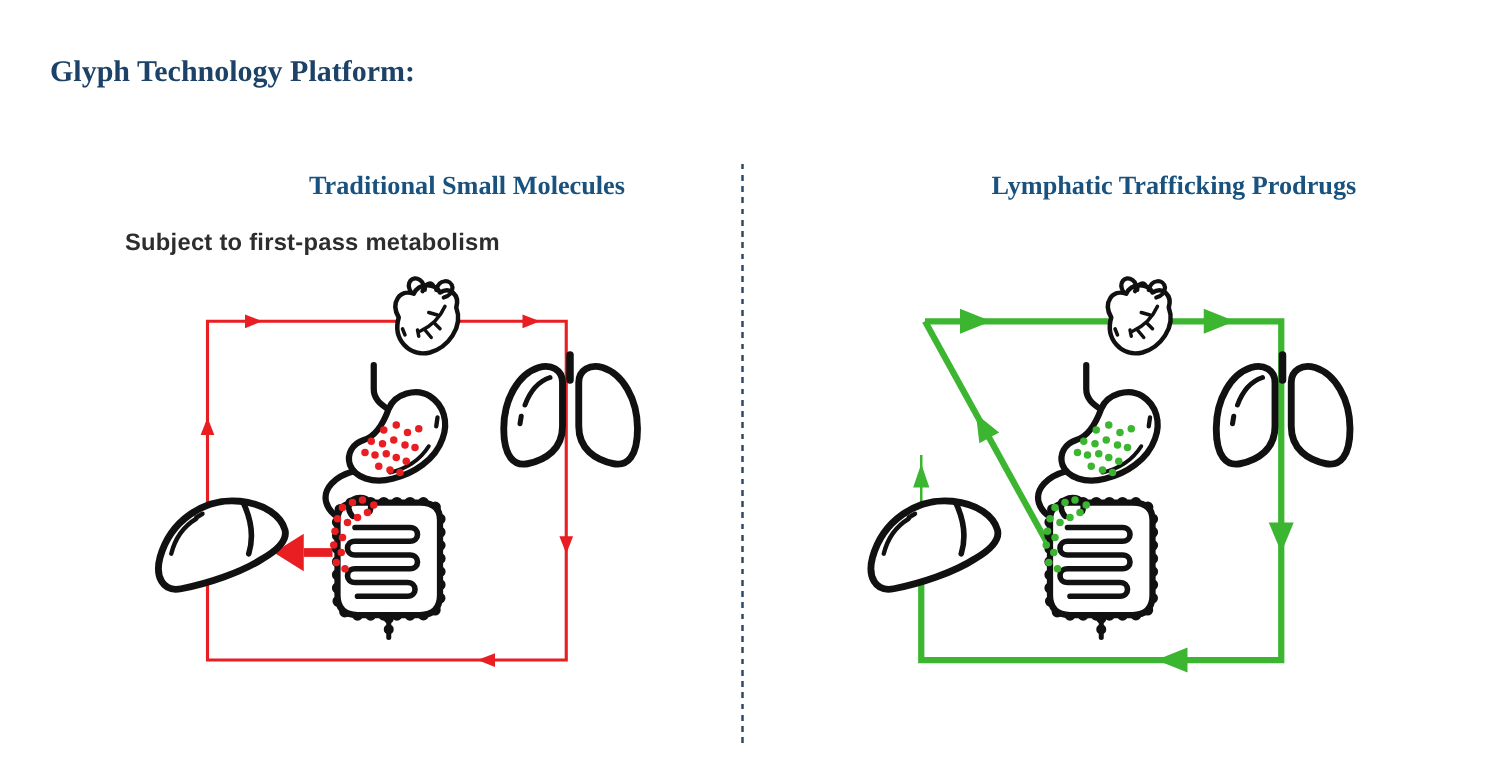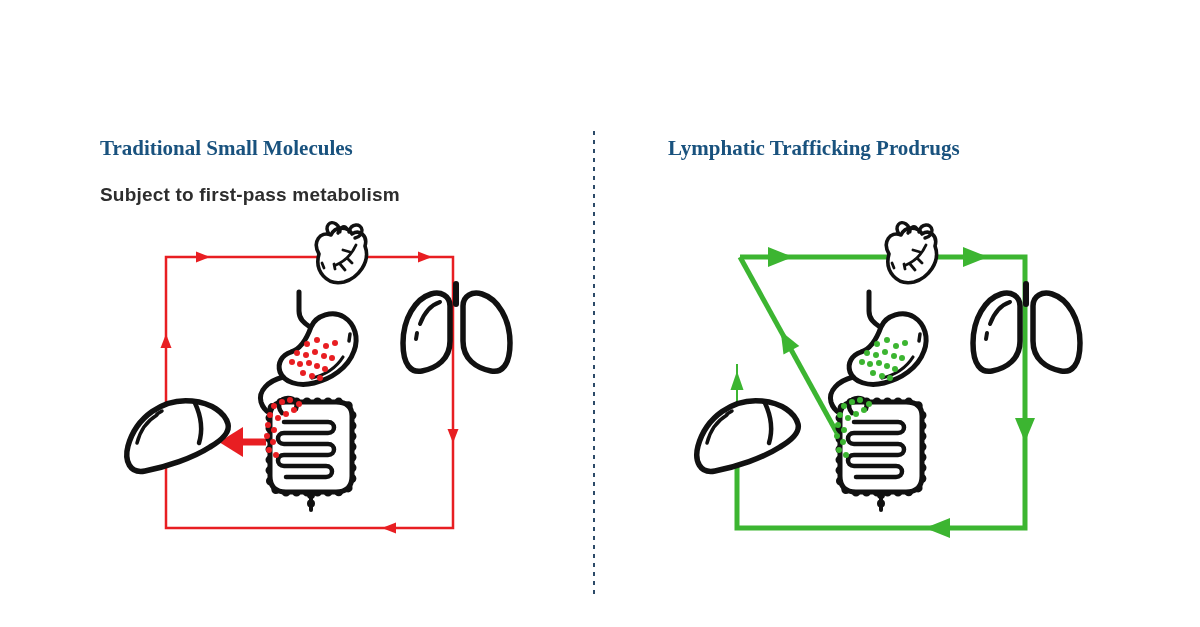--- a/index.html
+++ b/index.html
@@ -1,21 +1,21 @@
 <!DOCTYPE html>
 <html style="--title-blue: #1c4367; --header-blue: #19527e; --subtitle-gray: #2d2d2d; --red: #e81e22; --green: #3cb531; --divider-blue: #2c4a68; --icon-black: #111111;"><head>
 <meta charset="utf-8">
 <style>
   html,body{margin:0;padding:0;background:#fff;}
   .page{position:relative;width:1200px;height:627px;background:#ffffff;overflow:hidden;
         font-family:"Liberation Sans","DejaVu Sans",sans-serif;}
   .title{position:absolute;left:40px;top:26px;width:1150px;
          font-family:"Liberation Serif","DejaVu Serif",serif;
          font-weight:bold;font-size:24px;line-height:33px;color:var(--title-blue);}
-  .hdr{position:absolute;top:136px;text-align:left;
+  .hdr{position:absolute;top:136px;text-align:right;
        font-family:"Liberation Serif","DejaVu Serif",serif;
        font-weight:bold;font-size:21px;color:var(--header-blue);}
   .hdr-left{left:100px;width:400px;}
   .hdr-right{left:668px;width:417px;}
   .sub{position:absolute;top:184px;text-align:left;font-weight:bold;font-size:19px;
        color:var(--subtitle-gray);letter-spacing:0.2px;}
   .sub-left{left:100px;width:390px;}
   .sub-right{left:668px;width:417px;}
   .divider{position:absolute;left:593px;top:131px;width:2px;height:466px;
            background:repeating-linear-gradient(to bottom,var(--divider-blue) 0 4.5px,transparent 4.5px 9px);}
@@ -29,21 +29,21 @@
   .red-fill{fill:var(--red);stroke:none;}
   .green-stroke{stroke:var(--green);fill:none;}
   .green-fill{fill:var(--green);stroke:none;}
   .hidden-defs{position:absolute;width:0;height:0;}
 </style>
 </head>
 <body>
 
 <div class="page">
 
-  <h1 class="title"><br></h1>
+  <h1 class="title"><span>Glyph Technology Platform:</span><br></h1>
 
   <div class="hdr hdr-left">Traditional Small Molecules</div>
   <div class="hdr hdr-right">Lymphatic Trafficking Prodrugs</div>
   <div class="sub sub-left">Subject to first-pass metabolism</div>
 
   <div class="divider"></div>
 
   <svg class="hidden-defs" aria-hidden="true">
     <defs>
       <g id="organs">

